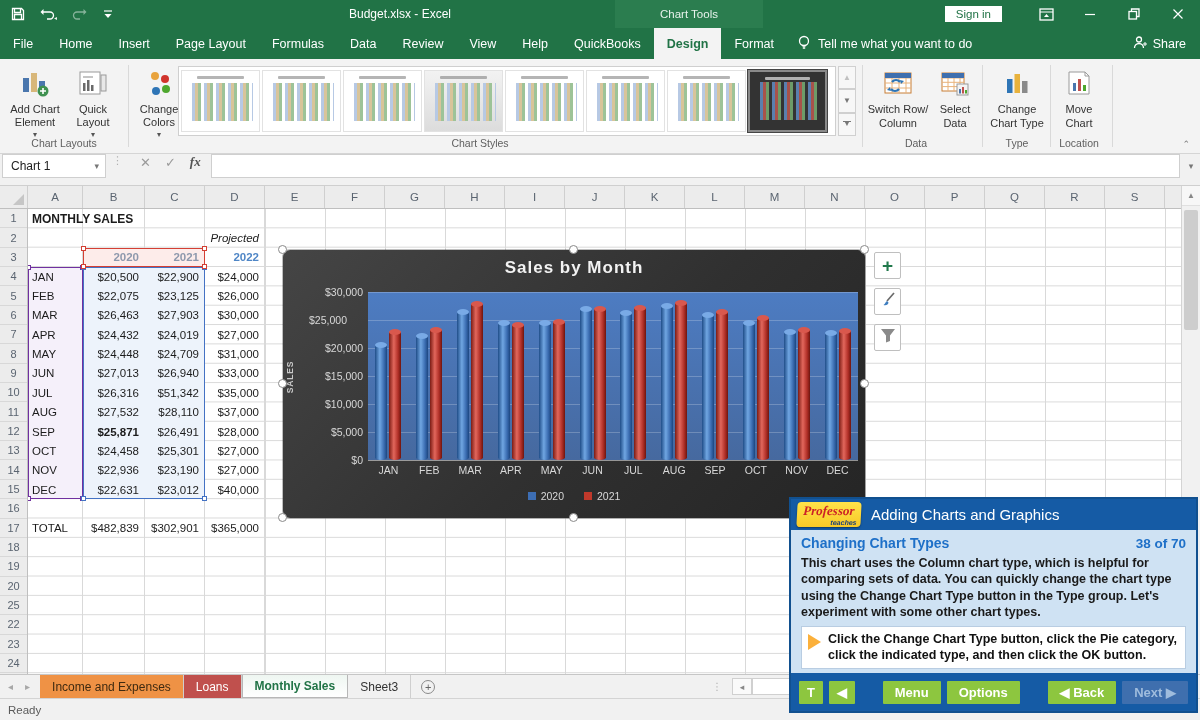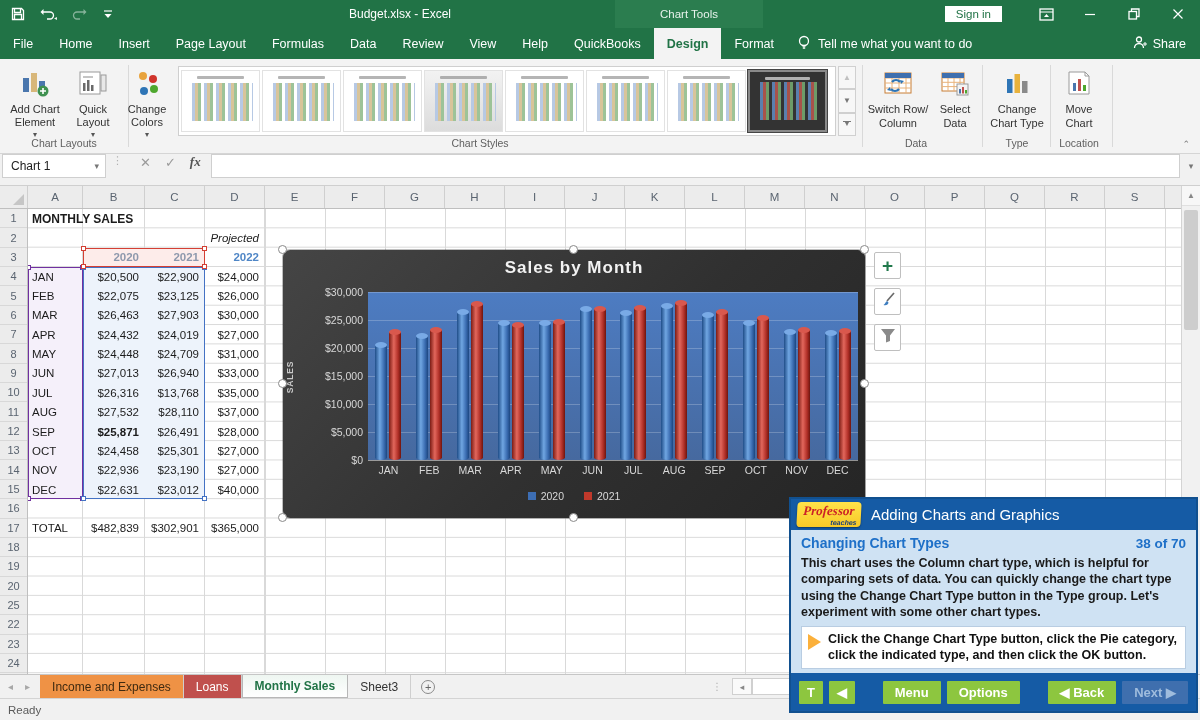--- a/index.html
+++ b/index.html
@@ -270,21 +270,21 @@
             <rect x="12" y="14" width="2.5" height="6" fill="#6a6a6a"></rect>
             <rect x="22" y="4" width="5" height="16" fill="#e8e8e8" stroke="#9a9a9a"></rect>
           </svg>
       </span>
       <span class="blabel">Quick Layout</span>
       <span class="caret">▾</span>
     </div>
     <div class="rgroup-label" style="left:8px; width:112px">Chart Layouts</div>
     <div class="vdiv" style="left:128px"></div>
 
-    <div class="bigbtn" style="left:124px; width:46px">
+    <div class="bigbtn" style="left:136px; width:46px">
       <span class="bicon">
         <svg width="30" height="30" viewBox="0 0 30 30">
             <circle cx="11" cy="7" r="4" fill="#e8a33d"></circle>
             <circle cx="21" cy="10" r="4" fill="#d0342c"></circle>
             <circle cx="22" cy="20" r="4" fill="#4ea72e"></circle>
             <circle cx="12" cy="22" r="4" fill="#2e75b6"></circle>
           </svg>
       </span>
       <span class="blabel">Change Colors</span>
       <span class="caret">▾</span>
@@ -508,21 +508,21 @@
       <div class="cell " style="left: 0px; top: 135.45px; width: 55px;">MAY</div>
       <div class="cell right" style="left: 55px; top: 135.45px; width: 62px;">$24,448</div>
       <div class="cell right" style="left: 117px; top: 135.45px; width: 60px;">$24,709</div>
       <div class="cell right" style="left: 177px; top: 135.45px; width: 60px;">$31,000</div>
       <div class="cell " style="left: 0px; top: 154.8px; width: 55px;">JUN</div>
       <div class="cell right" style="left: 55px; top: 154.8px; width: 62px;">$27,013</div>
       <div class="cell right" style="left: 117px; top: 154.8px; width: 60px;">$26,940</div>
       <div class="cell right" style="left: 177px; top: 154.8px; width: 60px;">$33,000</div>
       <div class="cell " style="left: 0px; top: 174.15px; width: 55px;">JUL</div>
       <div class="cell right" style="left: 55px; top: 174.15px; width: 62px;">$26,316</div>
-      <div class="cell right" style="left: 117px; top: 174.15px; width: 60px;">$13,768</div>
+      <div class="cell right" style="left: 117px; top: 174.15px; width: 60px;">$51,342</div>
       <div class="cell right" style="left: 177px; top: 174.15px; width: 60px;">$35,000</div>
       <div class="cell " style="left: 0px; top: 193.5px; width: 55px;">AUG</div>
       <div class="cell right" style="left: 55px; top: 193.5px; width: 62px;">$27,532</div>
       <div class="cell right" style="left: 117px; top: 193.5px; width: 60px;">$28,110</div>
       <div class="cell right" style="left: 177px; top: 193.5px; width: 60px;">$37,000</div>
       <div class="cell " style="left: 0px; top: 212.85px; width: 55px;">SEP</div>
       <div class="cell right" style="left: 55px; top: 212.85px; width: 62px; font-weight: bold;">$25,871</div>
       <div class="cell right" style="left: 117px; top: 212.85px; width: 60px;">$26,491</div>
       <div class="cell right" style="left: 177px; top: 212.85px; width: 60px;">$28,000</div>
       <div class="cell " style="left: 0px; top: 232.2px; width: 55px;">OCT</div>
@@ -670,21 +670,21 @@
         <span class="lgitem">
           <span class="sw" style="background: rgb(61, 110, 180);"></span>
           <span>2020</span>
         </span>
         <span class="lgitem">
           <span class="sw" style="background: rgb(192, 57, 43);"></span>
           <span>2021</span>
         </span>
       </div>
   <div class="ytick" style="top: 42px;">$30,000</div>
-      <div class="ytick" style="top: 70px;">$25,000</div>
+      <div class="ytick" style="top: 70px; text-align: center;">$25,000</div>
       <div class="ytick" style="top: 98px;">$20,000</div>
       <div class="ytick" style="top: 126px;">$15,000</div>
       <div class="ytick" style="top: 154px;">$10,000</div>
       <div class="ytick" style="top: 182px;">$5,000</div>
       <div class="ytick" style="top: 210px;">$0</div>
       <div class="handle" style="left: -5px; top: -5px;"></div>
       <div class="handle" style="left: 286px; top: -5px;"></div>
       <div class="handle" style="left: 577px; top: -5px;"></div>
       <div class="handle" style="left: -5px; top: 129px;"></div>
       <div class="handle" style="left: 577px; top: 129px;"></div>

